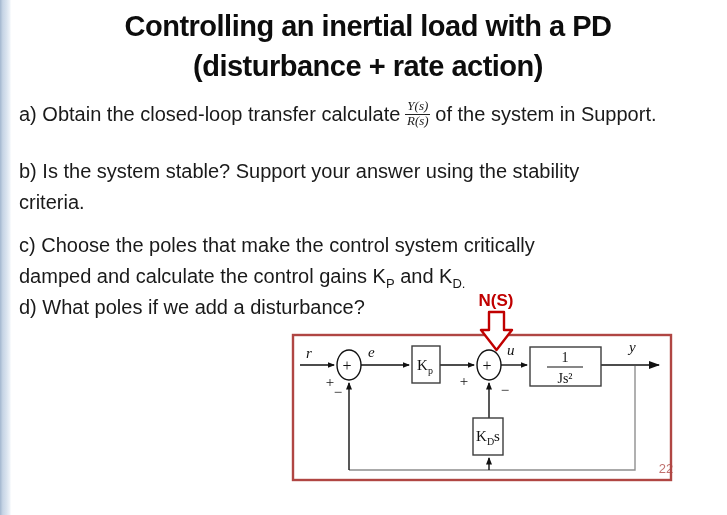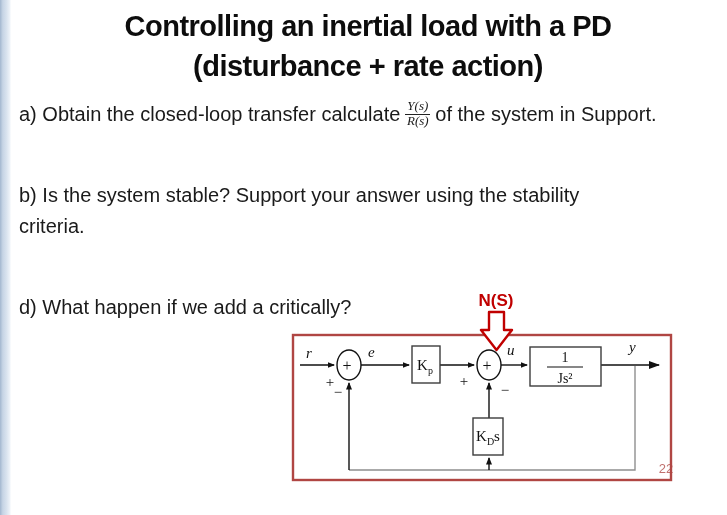--- a/index.html
+++ b/index.html
@@ -10,21 +10,21 @@
   .edge-strip{
     position:absolute;left:0;top:0;width:11px;height:515px;
     background:linear-gradient(90deg,#a3b7cf 0%,#c6d4e5 25%,#d9e3ef 60%,#eef3f9 90%,#ffffff 100%);
   }
   .title{
     position:absolute;top:6px;left:24px;width:688px;text-align:center;
     font-weight:bold;font-size:29px;line-height:1.38;letter-spacing:-0.5px;color:#0d0d0d;
   }
   .para{position:absolute;left:19px;font-size:20px;line-height:1.55;color:#1a1a1a;}
   .para-a{top:99px;width:645px;}
-  .para-b{top:180px;width:612px;}
+  .para-b{top:156px;width:612px;}
   .para-c{top:230px;width:585px;}
   .para-d{top:292px;width:470px;}
   .frac{
     display:inline-block;vertical-align:middle;text-align:center;
     font-family:"Liberation Serif",serif;font-style:italic;font-size:13px;
     line-height:1.15;margin:0 5px;position:relative;top:-2px;
   }
   .frac .num{border-bottom:1.2px solid #222;padding:0 2px 1px 2px;}
   .sub{font-size:13px;vertical-align:-5px;line-height:0;}
   .diagram-svg{position:absolute;left:285px;top:288px;width:420px;height:215px;}
@@ -38,22 +38,23 @@
 
   <div class="title">
     <div>Controlling an inertial load with a PD</div>
     <div>(disturbance + rate action)</div>
   </div>
 
   <div class="para para-a"><span>a) Obtain the closed-loop transfer calculate</span><span class="frac"><span class="num">Y(s)</span><br><span class="den">R(s)</span></span><span>of the system in Support.</span></div>
 
   <div class="para para-b">b) Is the system stable? Support your answer using the stability criteria.</div>
 
+  <div class="para para-c"><span>c) Choose the poles that make the control system critically damped and calculate the control gains K</span><span class="sub">P</span><span> and K</span><span class="sub">D.</span></div>
 
-  <div class="para para-d">d) What happen if we add a critically?</div>
+  <div class="para para-d">d) What poles if we add a disturbance?</div>
 
   <svg class="diagram-svg" viewBox="0 0 420 215" xmlns="http://www.w3.org/2000/svg">
     <defs>
       <marker id="ah" markerWidth="9" markerHeight="8" refX="6.5" refY="3" orient="auto" markerUnits="userSpaceOnUse">
         <path d="M0,0 L7.5,3 L0,6 z" fill="#111"></path>
       </marker>
       <marker id="ahBig" markerWidth="13" markerHeight="10" refX="10" refY="4" orient="auto" markerUnits="userSpaceOnUse">
         <path d="M0,0 L11,4 L0,8 z" fill="#111"></path>
       </marker>
     </defs>

